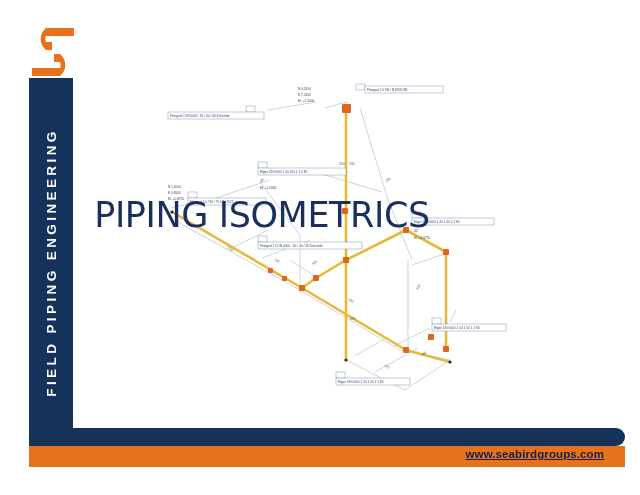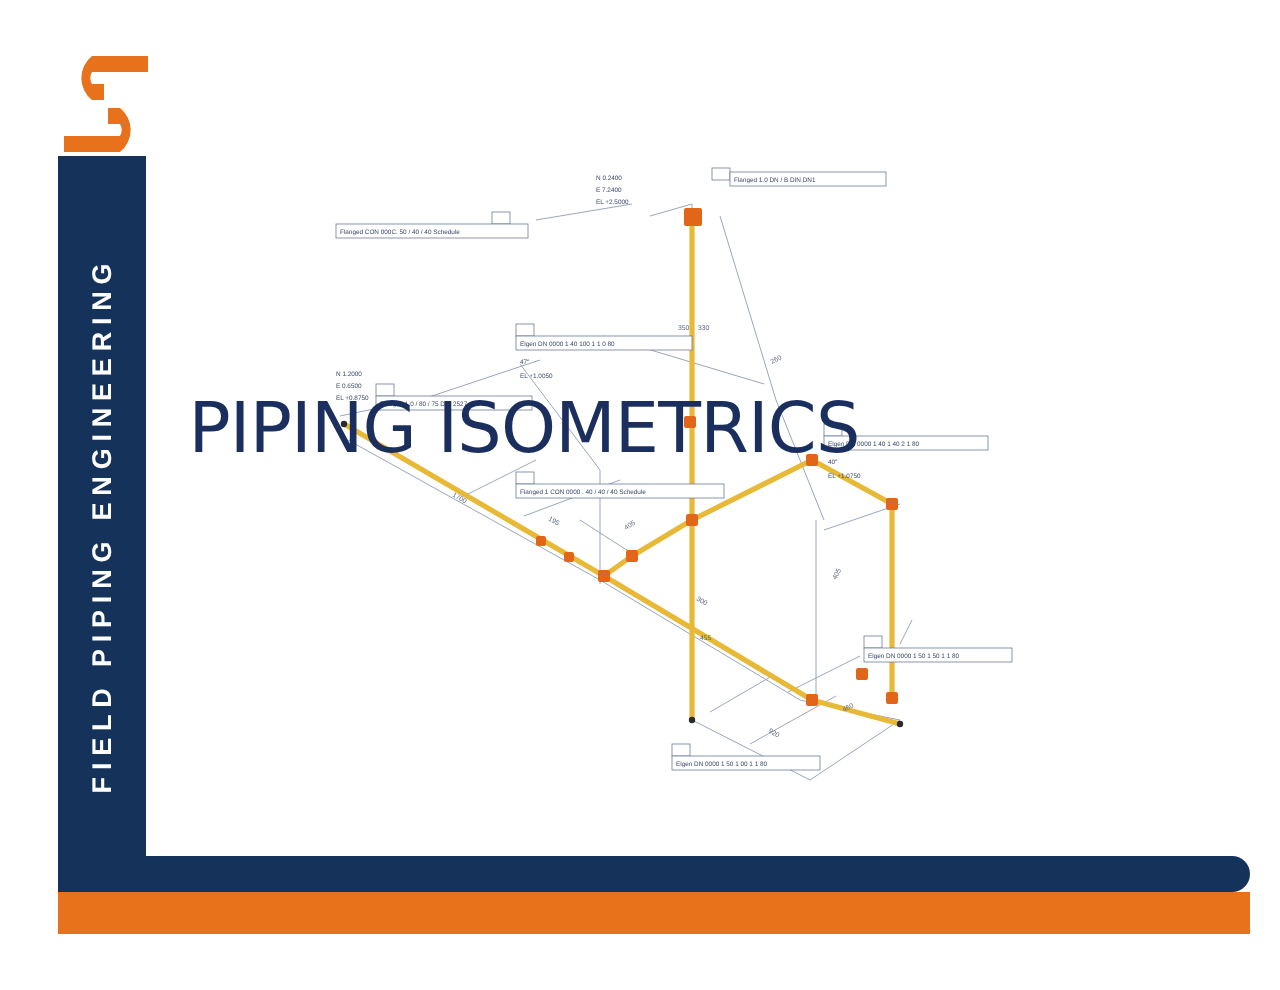--- a/index.html
+++ b/index.html
@@ -311,14 +311,15 @@
   </div>
 
   <div class="brand-mark-left">
     <svg width="46" height="52" viewBox="0 0 46 52" xmlns="http://www.w3.org/2000/svg">
       <path d="M44 2 H16 A14 14 0 0 0 16 24 H22 V16 H16 A6 6 0 0 1 16 10 H44 Z" fill="#e8721c"></path>
       <path d="M2 50 H30 A14 14 0 0 0 30 28 H24 V36 H30 A6 6 0 0 1 30 42 H2 Z" fill="#e8721c"></path>
     </svg>
   </div>
 
 
+  <a class="footer-url" href="#">www.seabirdgroups.com</a>
 
 </div>
 
 </body></html>

